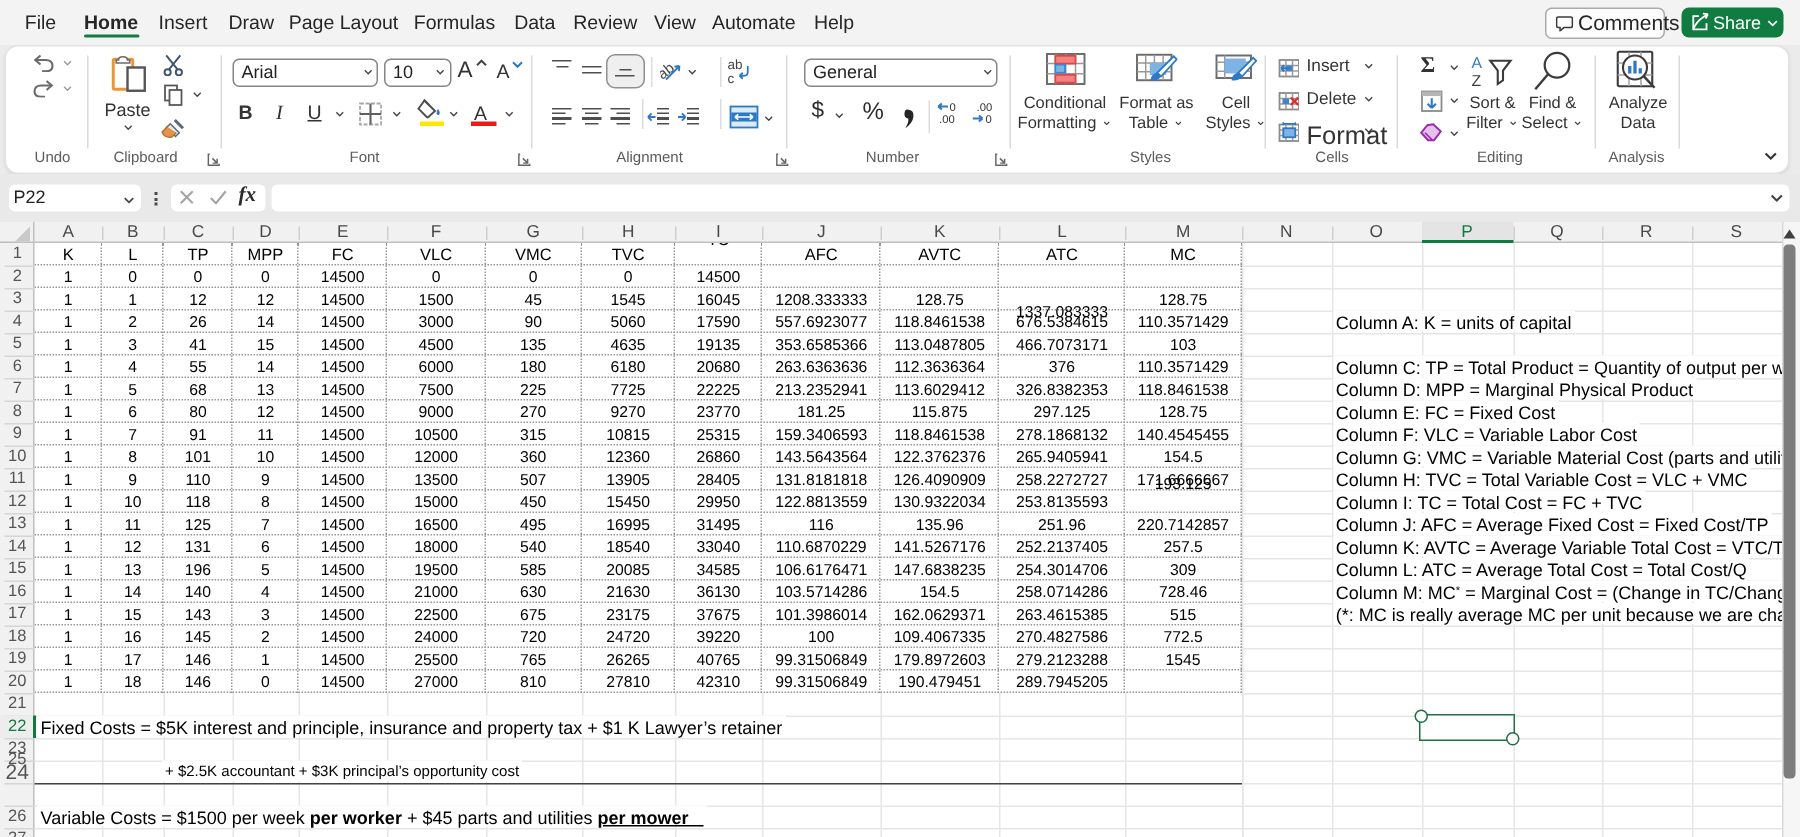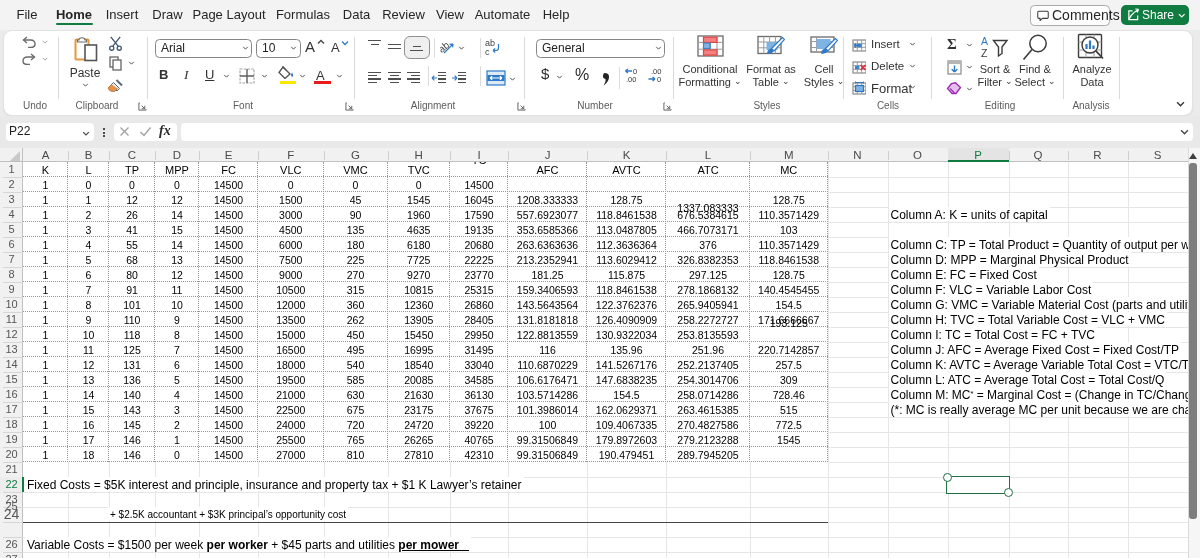--- a/index.html
+++ b/index.html
@@ -290,21 +290,21 @@
     <div class="abs" style="left:871px;top:59.5px;font-size:11.5px;color:#333">Delete</div>
     <svg class="abs" style="left:909px;top:63.5px" width="7" height="4" viewBox="0 0 10 7">
       <path d="M1 1.5 L5 5.5 L9 1.5" fill="none" stroke="#444" stroke-width="1.6"></path>
     </svg>
     <svg class="abs" style="left:852px;top:81px" width="14" height="14" viewBox="0 0 14 14">
       <rect x="1" y="2" width="13" height="11" fill="#fff" stroke="#8a8a8a" stroke-width="1.2"></rect>
       <path d="M1 5.7 H14 M1 9.3 H14 M5.3 2 V13 M9.7 2 V13" stroke="#9a9a9a" stroke-width="1"></path>
       <rect x="3.5" y="4.5" width="8" height="6" fill="#7fb3e3" stroke="#2e79c7" stroke-width="1.2"></rect>
       <path d="M3.5 1.5 H11.5 M3.5 .5 V2.5 M11.5 .5 V2.5" stroke="#2e79c7" stroke-width="1"></path>
     </svg>
-    <div class="abs" style="left:871px;top:81px;font-size:13px;color:#333">Format</div>
+    <div class="abs" style="left:871px;top:81px;font-size:17px;color:#333">Format</div>
     <svg class="abs" style="left:909px;top:85px" width="7" height="4" viewBox="0 0 10 7">
       <path d="M1 1.5 L5 5.5 L9 1.5" fill="none" stroke="#444" stroke-width="1.6"></path>
     </svg>
     <div class="abs" style="left:947px;top:36px;font-size:15px;font-weight:600;color:#333;font-family:'Liberation Serif',serif">Σ</div>
     <svg class="abs" style="left:966px;top:43px" width="7" height="4" viewBox="0 0 10 7">
       <path d="M1 1.5 L5 5.5 L9 1.5" fill="none" stroke="#444" stroke-width="1.6"></path>
     </svg>
     <svg class="abs" style="left:947px;top:60px" width="15" height="15" viewBox="0 0 15 15">
       <rect x="1" y="1" width="13" height="13" fill="#fff" stroke="#8a8a8a" stroke-width="1.2"></rect>
       <rect x="1" y="1" width="13" height="3" fill="#b5b5b5"></rect>
@@ -489,21 +489,21 @@
     <div class="abs num" style="left:109px;top:222.0px;width:46px">41</div>
     <div class="abs num" style="left:109px;top:237.0px;width:46px">55</div>
     <div class="abs num" style="left:109px;top:252.0px;width:46px">68</div>
     <div class="abs num" style="left:109px;top:267.0px;width:46px">80</div>
     <div class="abs num" style="left:109px;top:282.0px;width:46px">91</div>
     <div class="abs num" style="left:109px;top:297.0px;width:46px">101</div>
     <div class="abs num" style="left:109px;top:312.0px;width:46px">110</div>
     <div class="abs num" style="left:109px;top:327.0px;width:46px">118</div>
     <div class="abs num" style="left:109px;top:342.0px;width:46px">125</div>
     <div class="abs num" style="left:109px;top:357.0px;width:46px">131</div>
-    <div class="abs num" style="left:109px;top:372.0px;width:46px">136</div>
+    <div class="abs num" style="left:109px;top:372.0px;width:46px">196</div>
     <div class="abs num" style="left:109px;top:387.0px;width:46px">140</div>
     <div class="abs num" style="left:109px;top:402.0px;width:46px">143</div>
     <div class="abs num" style="left:109px;top:417.0px;width:46px">145</div>
     <div class="abs num" style="left:109px;top:432.0px;width:46px">146</div>
     <div class="abs num" style="left:109px;top:447.0px;width:46px">146</div>
     <div class="abs num hd1" style="left:155px;top:162.0px;width:44px">MPP</div>
     <div class="abs num" style="left:155px;top:177.0px;width:44px">0</div>
     <div class="abs num" style="left:155px;top:192.0px;width:44px">12</div>
     <div class="abs num" style="left:155px;top:207.0px;width:44px">14</div>
     <div class="abs num" style="left:155px;top:222.0px;width:44px">15</div>
@@ -565,34 +565,34 @@
     <div class="abs num hd1" style="left:323.5px;top:162.0px;width:64.0px">VMC</div>
     <div class="abs num" style="left:323.5px;top:177.0px;width:64.0px">0</div>
     <div class="abs num" style="left:323.5px;top:192.0px;width:64.0px">45</div>
     <div class="abs num" style="left:323.5px;top:207.0px;width:64.0px">90</div>
     <div class="abs num" style="left:323.5px;top:222.0px;width:64.0px">135</div>
     <div class="abs num" style="left:323.5px;top:237.0px;width:64.0px">180</div>
     <div class="abs num" style="left:323.5px;top:252.0px;width:64.0px">225</div>
     <div class="abs num" style="left:323.5px;top:267.0px;width:64.0px">270</div>
     <div class="abs num" style="left:323.5px;top:282.0px;width:64.0px">315</div>
     <div class="abs num" style="left:323.5px;top:297.0px;width:64.0px">360</div>
-    <div class="abs num" style="left:323.5px;top:312.0px;width:64.0px">262</div>
+    <div class="abs num" style="left:323.5px;top:312.0px;width:64.0px">507</div>
     <div class="abs num" style="left:323.5px;top:327.0px;width:64.0px">450</div>
     <div class="abs num" style="left:323.5px;top:342.0px;width:64.0px">495</div>
     <div class="abs num" style="left:323.5px;top:357.0px;width:64.0px">540</div>
     <div class="abs num" style="left:323.5px;top:372.0px;width:64.0px">585</div>
     <div class="abs num" style="left:323.5px;top:387.0px;width:64.0px">630</div>
     <div class="abs num" style="left:323.5px;top:402.0px;width:64.0px">675</div>
     <div class="abs num" style="left:323.5px;top:417.0px;width:64.0px">720</div>
     <div class="abs num" style="left:323.5px;top:432.0px;width:64.0px">765</div>
     <div class="abs num" style="left:323.5px;top:447.0px;width:64.0px">810</div>
     <div class="abs num hd1" style="left:387.5px;top:162.0px;width:62.5px">TVC</div>
     <div class="abs num" style="left:387.5px;top:177.0px;width:62.5px">0</div>
     <div class="abs num" style="left:387.5px;top:192.0px;width:62.5px">1545</div>
-    <div class="abs num" style="left:387.5px;top:207.0px;width:62.5px">1960</div>
+    <div class="abs num" style="left:387.5px;top:207.0px;width:62.5px">5060</div>
     <div class="abs num" style="left:387.5px;top:222.0px;width:62.5px">4635</div>
     <div class="abs num" style="left:387.5px;top:237.0px;width:62.5px">6180</div>
     <div class="abs num" style="left:387.5px;top:252.0px;width:62.5px">7725</div>
     <div class="abs num" style="left:387.5px;top:267.0px;width:62.5px">9270</div>
     <div class="abs num" style="left:387.5px;top:282.0px;width:62.5px">10815</div>
     <div class="abs num" style="left:387.5px;top:297.0px;width:62.5px">12360</div>
     <div class="abs num" style="left:387.5px;top:312.0px;width:62.5px">13905</div>
     <div class="abs num" style="left:387.5px;top:327.0px;width:62.5px">15450</div>
     <div class="abs num" style="left:387.5px;top:342.0px;width:62.5px">16995</div>
     <div class="abs num" style="left:387.5px;top:357.0px;width:62.5px">18540</div>

